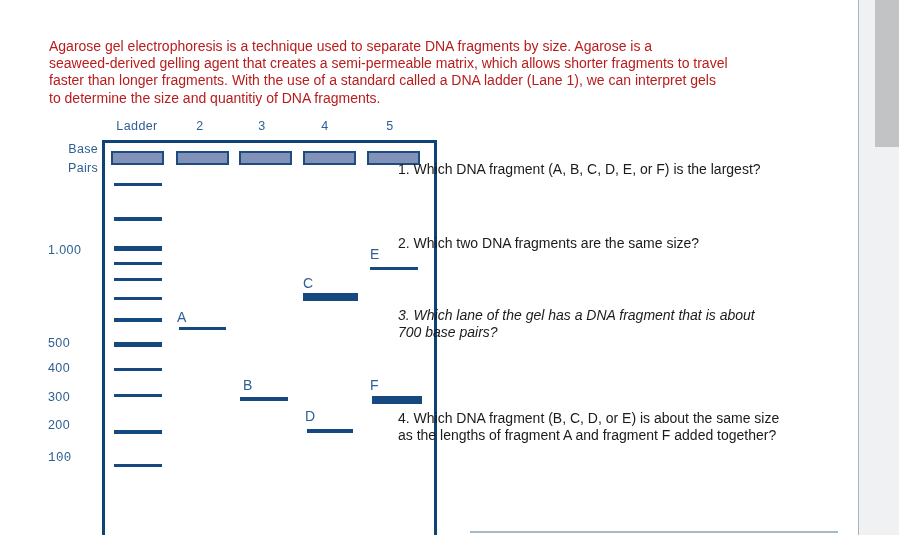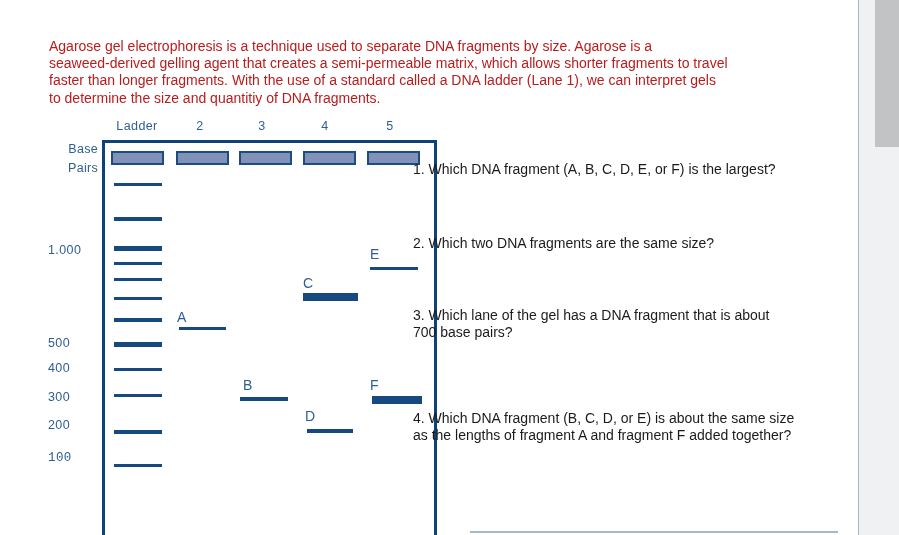--- a/index.html
+++ b/index.html
@@ -16,21 +16,21 @@
     font-size:14px;line-height:17.2px;white-space:pre-line;color:#b91c1c;
   }
   .gel-layer{position:absolute;left:0;top:0;width:899px;height:535px;margin-left:40px;}
   .gel-box{position:absolute;box-sizing:border-box;background:#fff;}
   .lane-label{position:absolute;top:119px;transform:translateX(-50%);font-size:12.5px;letter-spacing:0.4px;white-space:nowrap;}
   .axis-title{position:absolute;left:8px;top:140px;width:50px;text-align:right;font-size:12.5px;line-height:19px;letter-spacing:0.3px;white-space:pre-line;}
   .axis-label{position:absolute;left:8px;width:50px;font-size:12.5px;letter-spacing:0.4px;}
   .well{position:absolute;box-sizing:border-box;height:14px;width:53px;top:151px;}
   .band{position:absolute;}
   .frag-label{position:absolute;font-size:14px;letter-spacing:0.4px;}
-  .question{position:absolute;left:413px;width:448px;font-size:14px;line-height:16.6px;white-space:pre-line;color:#1b1b1b;}
+  .question{position:absolute;left:398px;width:448px;font-size:14px;line-height:16.6px;white-space:pre-line;color:#1b1b1b;}
   .divider{position:absolute;height:2px;}
   .content-edge{position:absolute;top:0;width:1px;height:535px;}
   .scroll-track{position:absolute;top:0;height:535px;}
   .scroll-thumb{position:absolute;}
 </style>
 </head>
 <body>
 
 <div class="page">
   <div class="intro">Agarose gel electrophoresis is a technique used to separate DNA fragments by size. Agarose is a
@@ -78,21 +78,21 @@
       <div class="frag-label" style="left: 265px; top: 408px; color: rgb(47, 96, 148);">D</div>
       <div class="band" style="left: 267px; top: 429px; width: 46px; height: 4px; background: rgb(21, 73, 127);"></div>
       <div class="frag-label" style="left: 330px; top: 246px; color: rgb(47, 96, 148);">E</div>
       <div class="band" style="left: 330px; top: 267px; width: 48px; height: 3px; background: rgb(21, 73, 127);"></div>
       <div class="frag-label" style="left: 330px; top: 377px; color: rgb(47, 96, 148);">F</div>
       <div class="band" style="left: 332px; top: 396px; width: 50px; height: 8px; background: rgb(21, 73, 127);"></div>
     </div>
   <div class="page" style="position:absolute;left:0;top:0;background:transparent;pointer-events:none;" id="questions-layer">
       <div class="question" style="top: 161px;">1. Which DNA fragment (A, B, C, D, E, or F) is the largest?</div>
       <div class="question" style="top: 235px;">2. Which two DNA fragments are the same size?</div>
-      <div class="question" style="top: 307px;">3. Which lane of the gel has a DNA fragment that is about
+      <div class="question" style="top: 307px; font-style: italic;">3. Which lane of the gel has a DNA fragment that is about
 700 base pairs?</div>
       <div class="question" style="top: 410px;">4. Which DNA fragment (B, C, D, or E) is about the same size
 as the lengths of fragment A and fragment F added together?</div>
     </div>
   <div class="divider" id="divider" style="left: 470px; top: 531px; width: 368px; background: rgb(167, 186, 201);"></div>
   <div class="content-edge" id="content-edge" style="left: 858px; background: rgb(170, 179, 187);"></div>
   <div class="scroll-track" id="scroll-track" style="left: 859px; width: 40px; background: rgb(240, 241, 242);"></div>
   <div class="scroll-thumb" id="scroll-thumb" style="left: 875px; width: 24px; top: 0px; height: 147px; background: rgb(194, 195, 196);"></div>
 </div>
 

